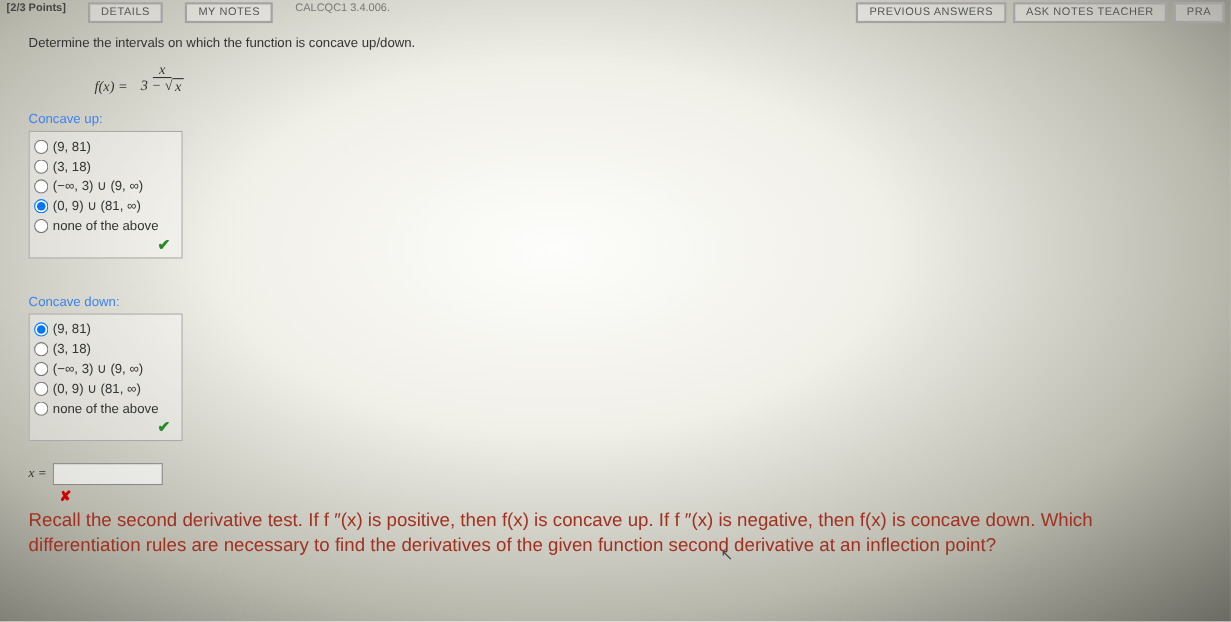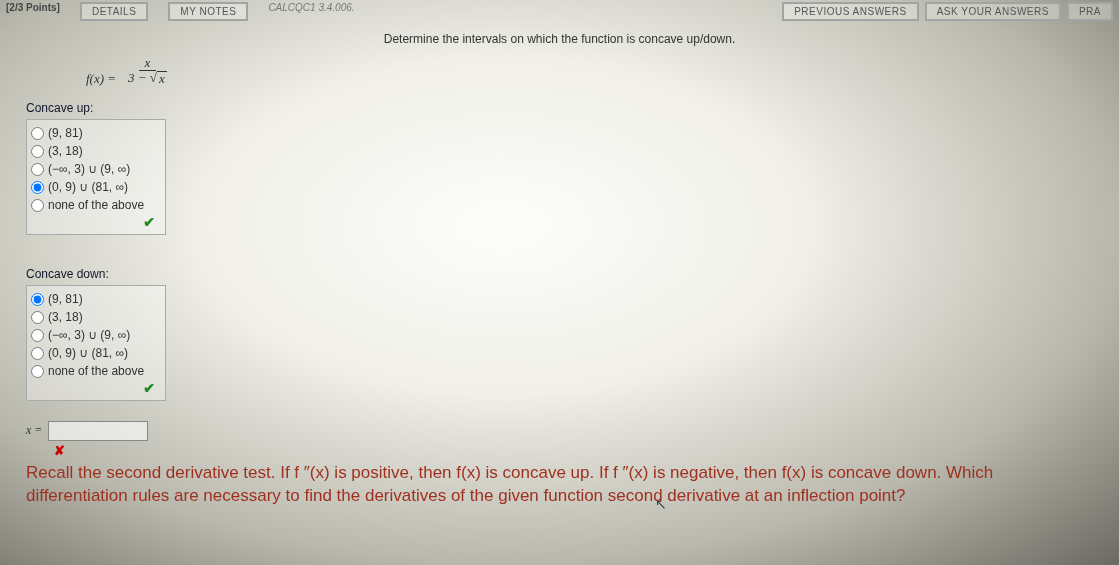--- a/index.html
+++ b/index.html
@@ -25,39 +25,39 @@
   .btn-outline {
     border: 2px solid #a3a3a3;
     background: rgba(255,255,255,0.3);
     padding: 2px 10px;
     font-size: 10px;
     letter-spacing: 0.5px;
     color: #555;
     cursor: pointer;
   }
   .points-label { font-size: 10px; color: #444; font-weight: bold; }
-  .ref-label { font-size: 10px; color: #777; font-style: italic; }
+  .ref-label { font-size: 10px; color: #777; }
   .content { padding: 10px 26px 0 26px; }
-  .prompt { color: #333; margin-bottom: 10px; text-align: center; }
+  .prompt { color: #333; margin-bottom: 10px; }
   .formula {
     margin: 8px 0 14px 60px;
     font-family: "Times New Roman", serif;
     font-style: italic;
     font-size: 13px;
     display: flex;
     align-items: flex-end;
     gap: 6px;
   }
   .frac { display: inline-flex; flex-direction: column; align-items: center; line-height: 1.1; }
   .frac .num { border-bottom: 1px solid #333; padding: 0 6px; }
   .frac .den { padding: 0 6px; }
   .sqrt { display: inline-flex; align-items: flex-start; }
   .sqrt .radical { font-style: normal; }
   .sqrt .radicand { border-top: 1px solid #333; padding: 0 2px; }
-  .section-label { margin: 6px 0 4px 0; color: #0f172a; }
+  .section-label { margin: 6px 0 4px 0; color: #3b82f6; }
   .option-box {
     border: 1px solid #aaa;
     background: rgba(255,255,255,0.35);
     display: inline-block;
     padding: 4px 6px 4px 4px;
     position: relative;
     min-width: 140px;
   }
   .opt-row { display: flex; align-items: flex-end; gap: 4px; padding: 2px 0; }
   .opt-row input[type=radio] { margin-top: 1px; cursor: pointer; }
@@ -109,21 +109,21 @@
 
 <div class="topbar">
   <div class="left">
     <span class="points-label">[2/3 Points]</span>
     <button class="btn-outline">DETAILS</button>
     <button class="btn-outline">MY NOTES</button>
     <span class="ref-label">CALCQC1 3.4.006.</span>
   </div>
   <div class="right">
     <button class="btn-outline">PREVIOUS ANSWERS</button>
-    <button class="btn-outline">ASK YOUR ANSWERS</button>
+    <button class="btn-outline">ASK NOTES TEACHER</button>
     <button class="btn-outline">PRA</button>
   </div>
 </div>
 
 <div class="content">
   <div class="prompt">Determine the intervals on which the function is concave up/down.</div>
 
   <div class="formula">
     <span>f(x) =</span>
     <span class="frac">

